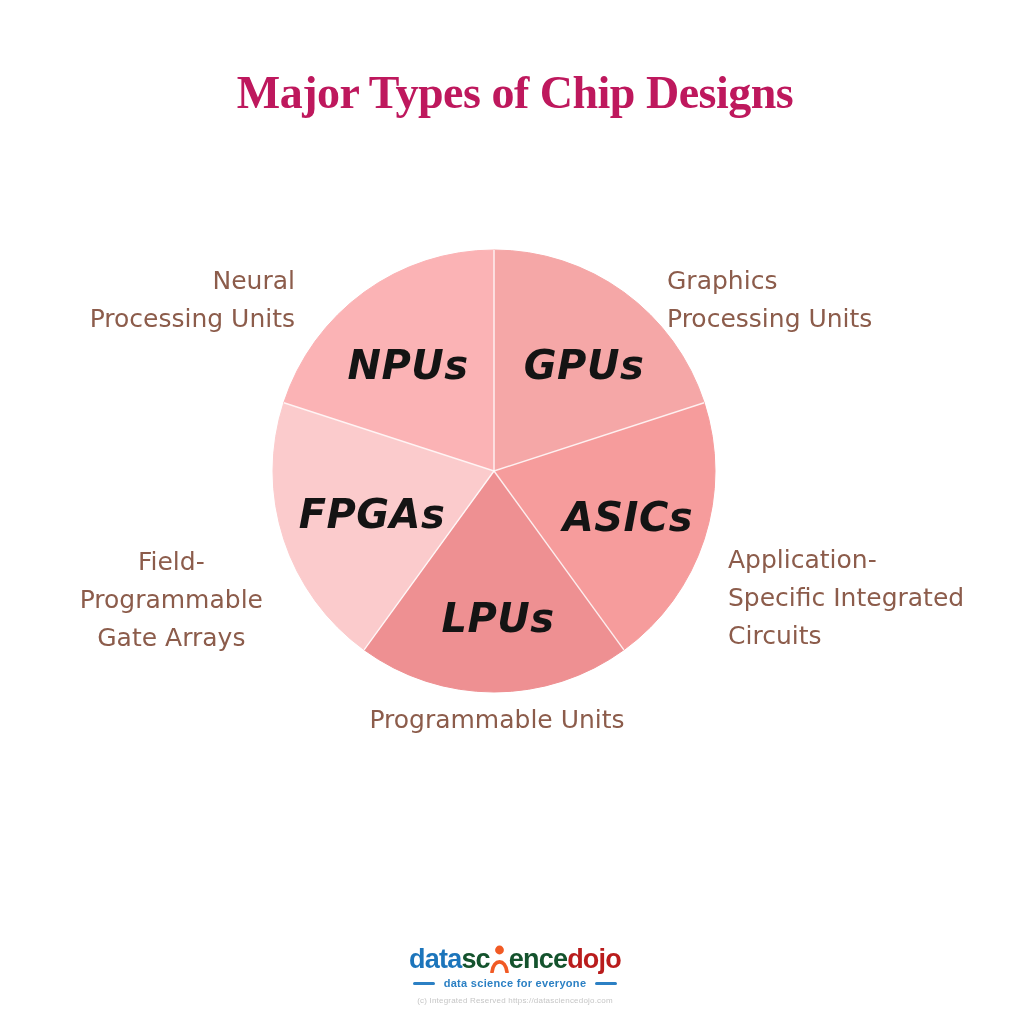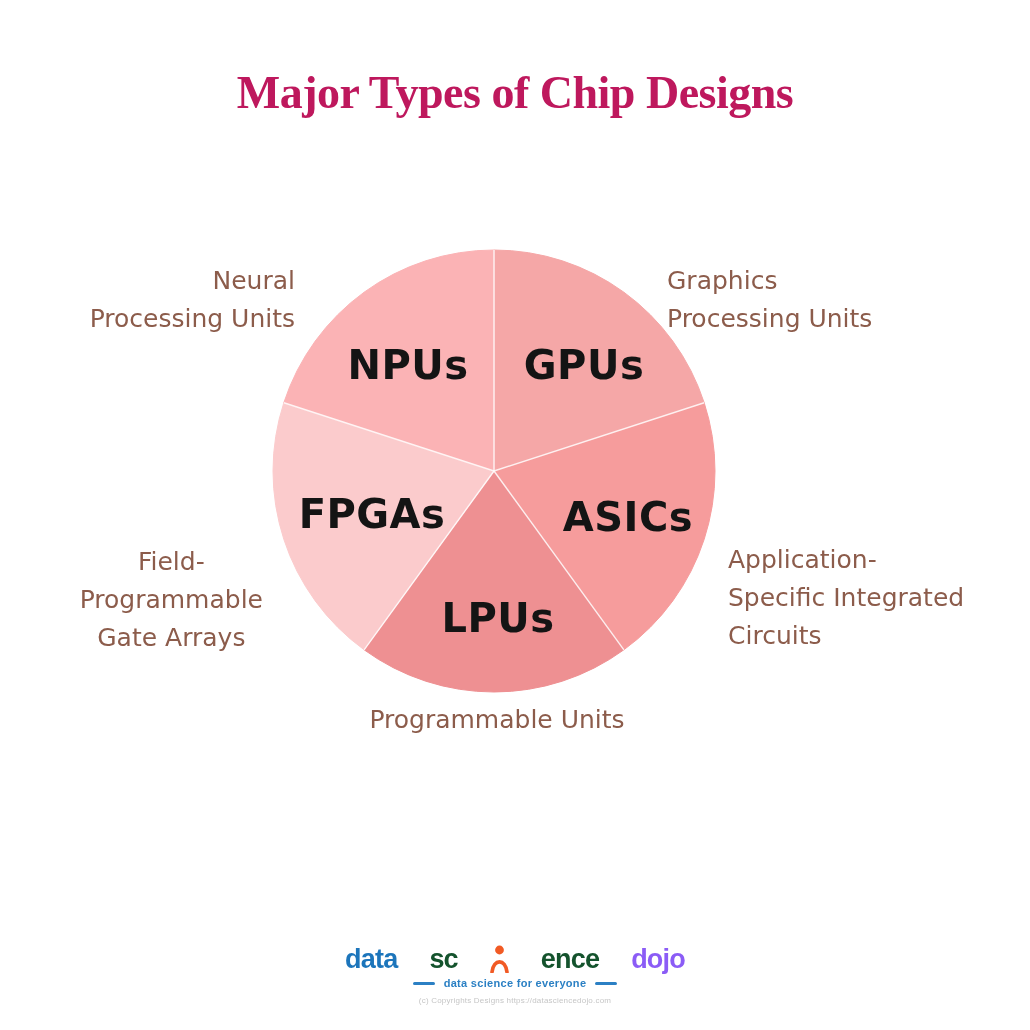--- a/index.html
+++ b/index.html
@@ -13,21 +13,21 @@
     font-weight: 700; font-size: 46px; letter-spacing: -0.5px;
     color: #be185d;
   }
 
   .pie-wrap { position: absolute; left: 272px; top: 249px; width: 444px; height: 444px; }
   .pie-wrap svg { display: block; width: 444px; height: 444px; }
 
   .slice-label {
     position: absolute; transform: translate(-50%, -50%);
     font-family: "DejaVu Sans", sans-serif; font-weight: 700;
-    font-size: 40px; color: #141414; letter-spacing: 0.5px; white-space: nowrap;
+    font-size: 40px; color: #141414; letter-spacing: 0.5px; white-space: nowrap; font-style: italic;
   }
   .slice-label.npus  { left: 136px; top: 116px; }
   .slice-label.gpus  { left: 312px; top: 116px; }
   .slice-label.fpgas { left: 100px; top: 265px; }
   .slice-label.asics { left: 356px; top: 268px; }
   .slice-label.lpus  { left: 226px; top: 369px; }
 
   .outer-label {
     position: absolute;
     font-family: "DejaVu Sans", sans-serif;
@@ -36,25 +36,25 @@
   .outer-label.npu  { top: 262px; right: 735px; text-align: right; }
   .outer-label.gpu  { top: 262px; left: 652px; text-align: left; margin-left: 15px; }
   .outer-label.fpga { top: 543px; right: 767px; text-align: center; }
   .outer-label.asic { top: 541px; left: 728px; text-align: left; }
   .outer-label.lpu  { top: 701px; left: 337px; width: 320px; text-align: center; }
 
   .footer { position: absolute; left: 0; top: 940px; width: 100%; text-align: center; }
   .logo-row {
     display: flex; justify-content: center; align-items: flex-end;
     height: 34px; font-family: "Liberation Sans", sans-serif;
-    font-weight: 700; font-size: 27px; letter-spacing: -0.8px; line-height: 30px; gap: 32px;
+    font-weight: 700; font-size: 27px; letter-spacing: -0.8px; line-height: 30px;
   }
   .logo-data { color: #1c75bb; }
   .logo-sci  { color: #14532d; }
-  .logo-dojo { color: #8b5cf6; }
+  .logo-dojo { color: #b91c1c; }
   .person-wrap { display: inline-block; width: 19px; height: 30px; position: relative; }
   .person-wrap svg { position: absolute; left: 0; bottom: 1px; }
   .tagline-row {
     margin-top: 3px;
     display: flex; justify-content: center; align-items: center; gap: 9px;
   }
   .tag-dash { width: 22px; height: 3px; background: #2b80c4; border-radius: 2px; }
   .tagline {
     font-family: "Liberation Sans", sans-serif; font-weight: 700;
     font-size: 11px; color: #2b80c4; letter-spacing: 0.3px;
@@ -127,14 +127,14 @@
         </svg>
       </span>
       <span class="logo-sci">ence</span>
       <span class="logo-dojo">dojo</span>
   </div>
   <div class="tagline-row">
     <span class="tag-dash"></span>
     <span class="tagline">data science for everyone</span>
     <span class="tag-dash"></span>
   </div>
-  <div class="copyright">(c) Copyrights Designs  https://datasciencedojo.com</div>
+  <div class="copyright">(c) Integrated Reserved  https://datasciencedojo.com</div>
 </div>
 
 </body></html>

